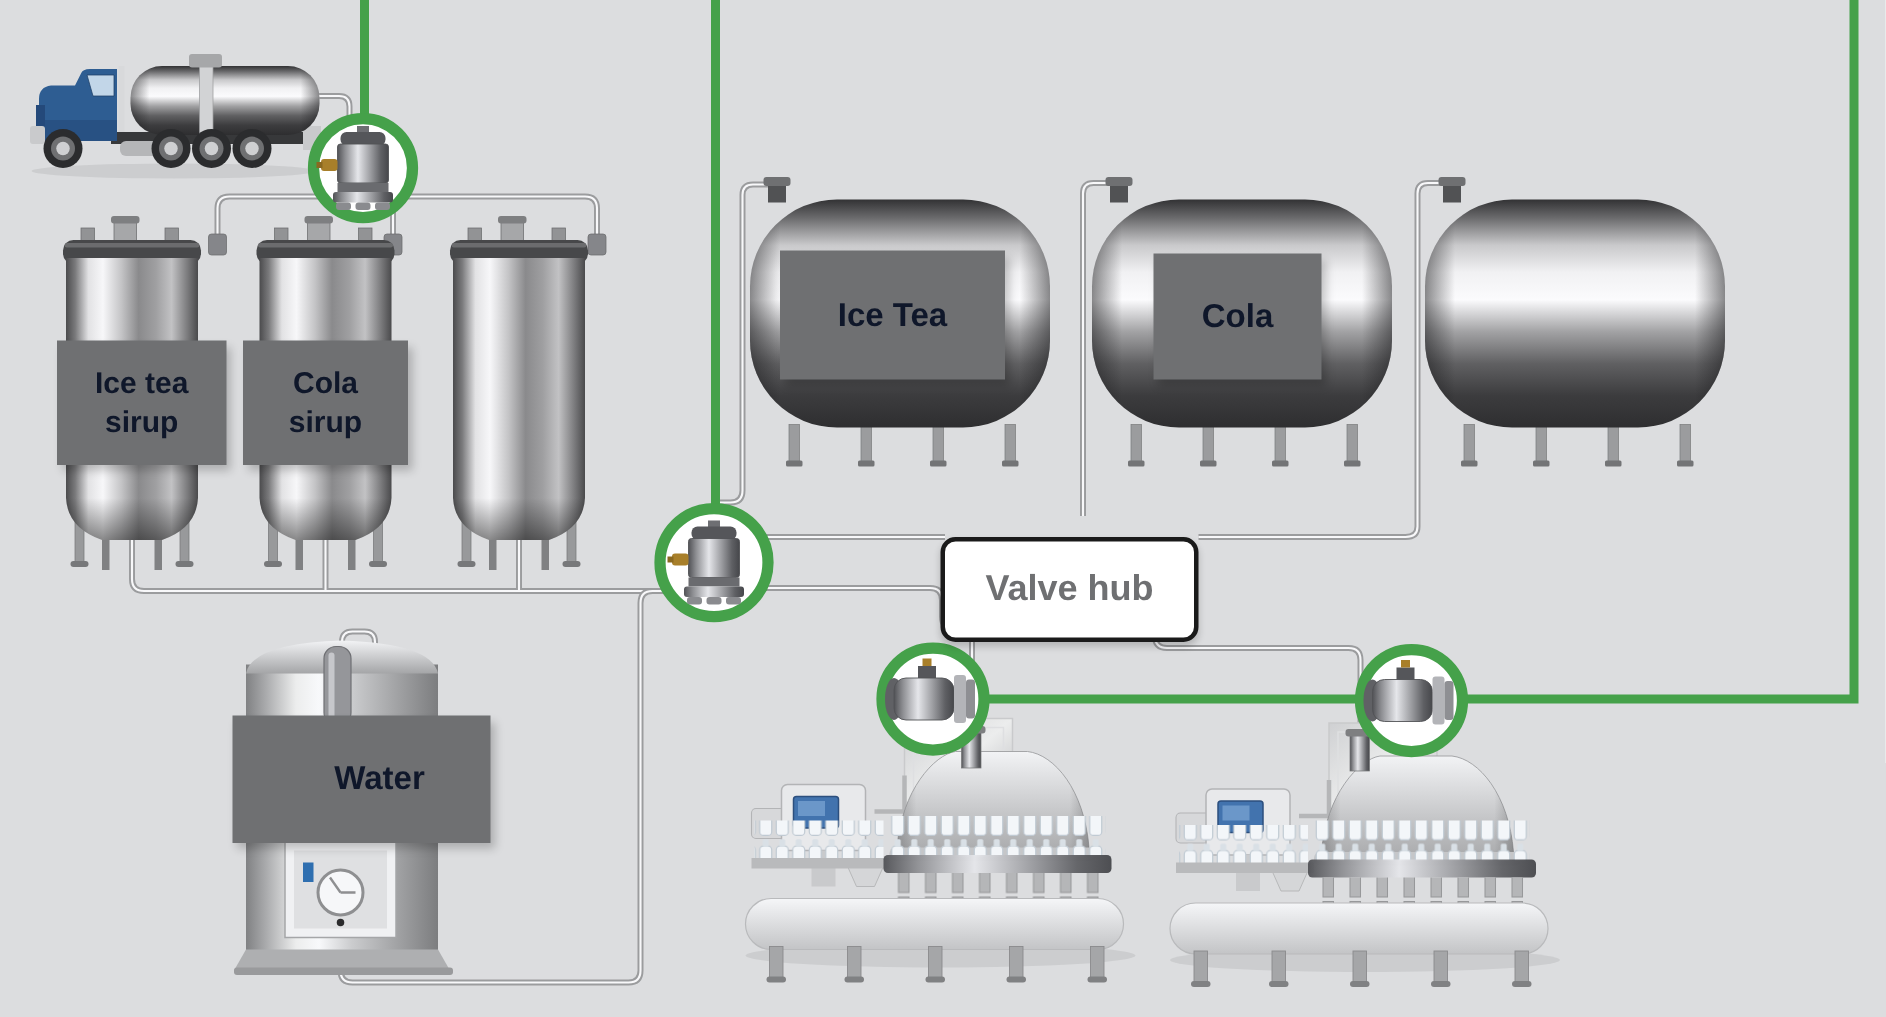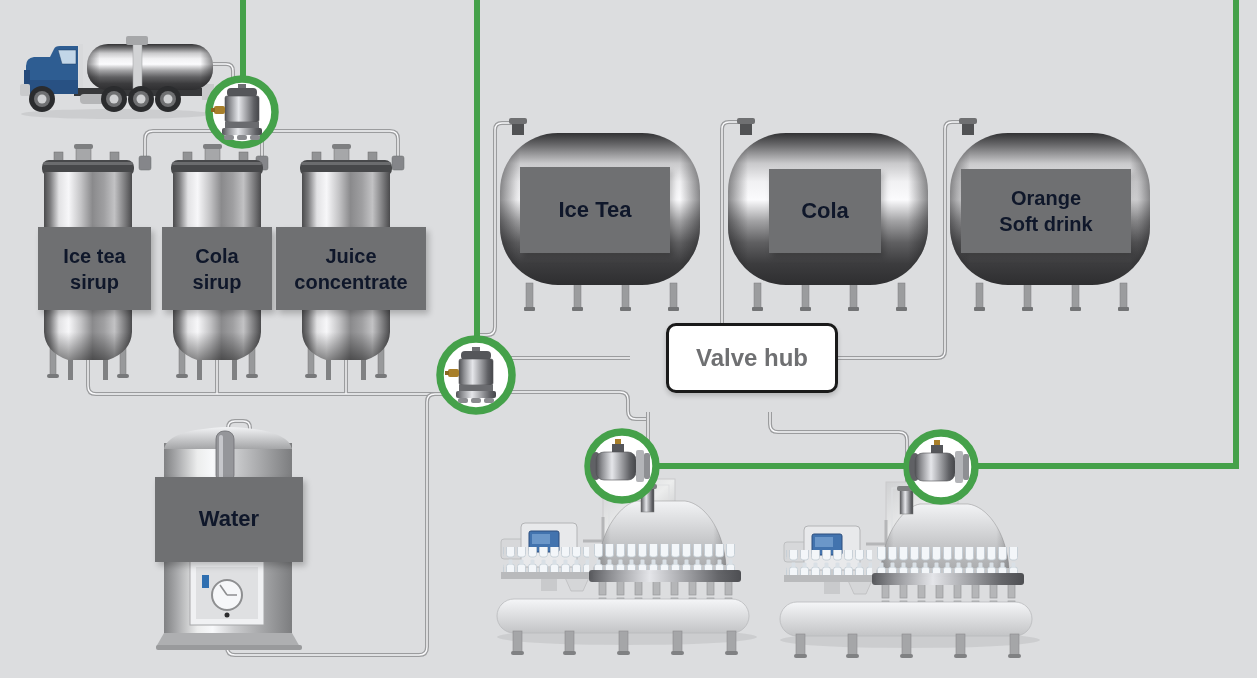--- a/index.html
+++ b/index.html
@@ -355,25 +355,21 @@
   <g transform="translate(941,467)">
     <circle r="34" class="ring"></circle>
     <use href="#sensorH"></use>
   </g>
 </svg>
 
 <div class="plabel" style="left:38px;top:227px;width:113px;height:83px;font-size:20px;">Ice tea
 sirup</div>
 <div class="plabel" style="left:162px;top:227px;width:110px;height:83px;font-size:20px;">Cola
 sirup</div>
-<div class="plabel" style="left:276px;top:227px;width:150px;height:83px;font-size:20px;">Juice
-concentrate</div>
 
 <div class="plabel" style="left:520px;top:167px;width:150px;height:86px;font-size:22px;">Ice Tea</div>
 <div class="plabel" style="left:769px;top:169px;width:112px;height:84px;font-size:22px;">Cola</div>
-<div class="plabel" style="left:961px;top:169px;width:170px;height:84px;font-size:20px;">Orange
-Soft drink</div>
-
-<div class="plabel" style="left:155px;top:477px;width:148px;height:85px;font-size:22px;">Water</div>
-
-<div class="valvehub" style="left:627px;top:323px;width:166px;height:64px;font-size:24px;margin-left:39px;">Valve hub</div>
+
+<div class="plabel" style="left:155px;top:477px;width:148px;height:85px;font-size:22px;padding-left:24px;">Water</div>
+
+<div class="valvehub" style="left:627px;top:358px;width:166px;height:64px;font-size:24px;">Valve hub</div>
 
 </div>
 
 </body></html>

